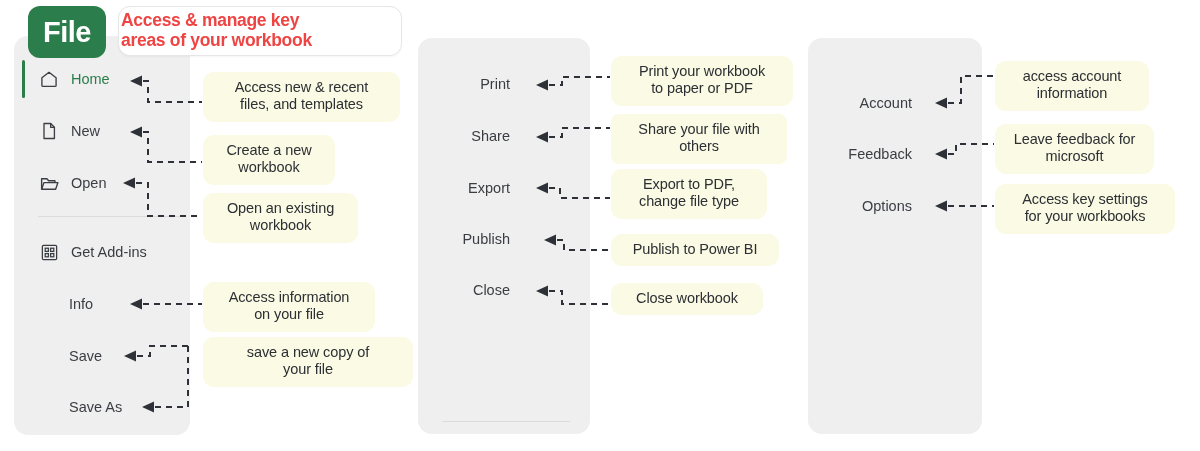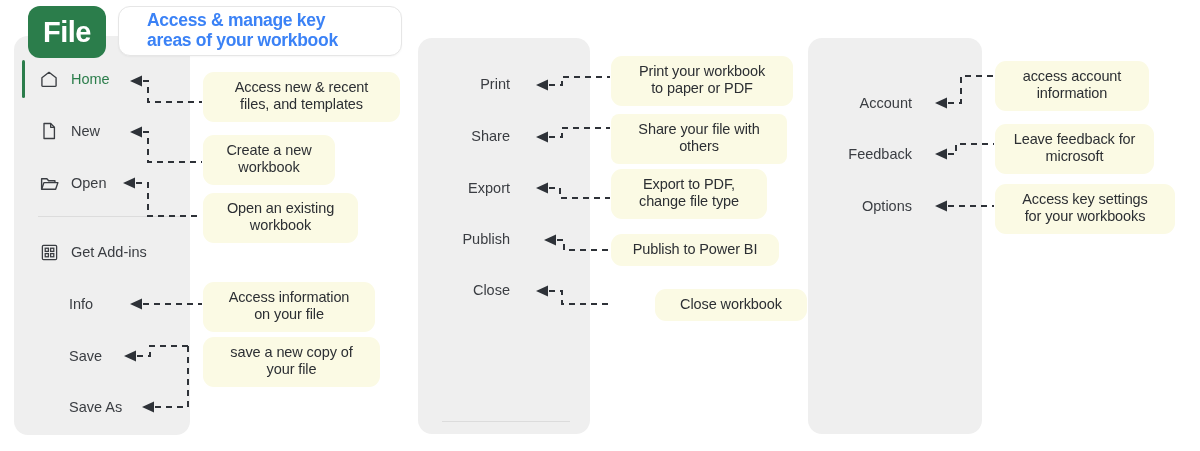--- a/index.html
+++ b/index.html
@@ -32,22 +32,22 @@
     z-index:6;
   }
   .header-card{
     position:absolute;left:118px;top:6px;width:282px;height:48px;
     background:#ffffff;border:1px solid #e6e6e6;border-radius:12px;
     display:flex;align-items:center;
     box-shadow:0 1px 2px rgba(0,0,0,.04);
     z-index:5;
   }
   .header-title{
-    margin-left:28px;font-size:17.5px;font-weight:bold;line-height:1.12;
-    color:#3b82f6;letter-spacing:-0.3px;
+    margin-left:2px;font-size:17.5px;font-weight:bold;line-height:1.12;
+    color:#ef4444;letter-spacing:-0.3px;
   }
 
   
   .accent-bar{
     position:absolute;left:22px;top:60px;width:3px;height:38px;
     background:#2b7d4b;border-radius:2px;z-index:4;
   }
 
   
   .menu-row{
@@ -179,21 +179,21 @@
     <div>workbook</div>
   </div>
   <div class="callout" style="left:203px;top:193px;width:155px;">
     <div>Open an existing</div>
     <div>workbook</div>
   </div>
   <div class="callout" style="left:203px;top:282px;width:172px;">
     <div>Access information</div>
     <div>on your file</div>
   </div>
-  <div class="callout" style="left:203px;top:337px;width:177px;">
+  <div class="callout" style="left:203px;top:337px;width:210px;">
     <div>save a new copy of</div>
     <div>your file</div>
   </div>
 
   <div class="rlabel" style="left:430px;top:76px;width:80px;"><span>Print</span></div>
   <div class="rlabel" style="left:430px;top:128px;width:80px;"><span>Share</span></div>
   <div class="rlabel" style="left:430px;top:180px;width:80px;"><span>Export</span></div>
   <div class="rlabel" style="left:430px;top:231px;width:80px;"><span>Publish</span></div>
   <div class="rlabel" style="left:430px;top:282px;width:80px;"><span>Close</span></div>
 
@@ -205,21 +205,21 @@
     <div>Share your file with</div>
     <div>others</div>
   </div>
   <div class="callout" style="left:611px;top:169px;width:156px;">
     <div>Export to PDF,</div>
     <div>change file type</div>
   </div>
   <div class="callout" style="left:611px;top:234px;width:168px;">
     <div>Publish to Power BI</div>
   </div>
-  <div class="callout" style="left:611px;top:289px;width:152px;margin-left:44px;">
+  <div class="callout" style="left:611px;top:283px;width:152px;">
     <div>Close workbook</div>
   </div>
 
   <div class="rlabel" style="left:825px;top:95px;width:87px;"><span>Account</span></div>
   <div class="rlabel" style="left:825px;top:146px;width:87px;"><span>Feedback</span></div>
   <div class="rlabel" style="left:825px;top:198px;width:87px;"><span>Options</span></div>
 
   <div class="callout" style="left:995px;top:124px;width:159px;">
     <div>Leave feedback for</div>
     <div>microsoft</div>

